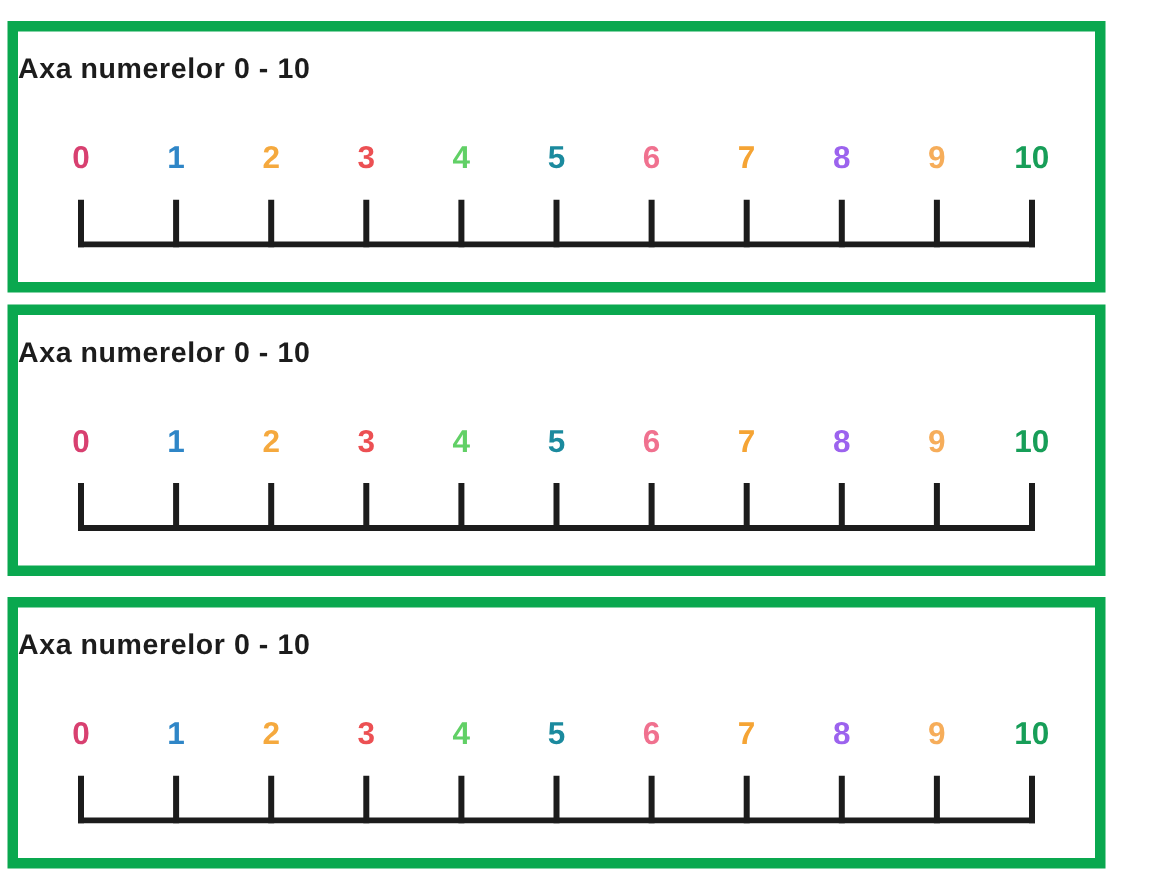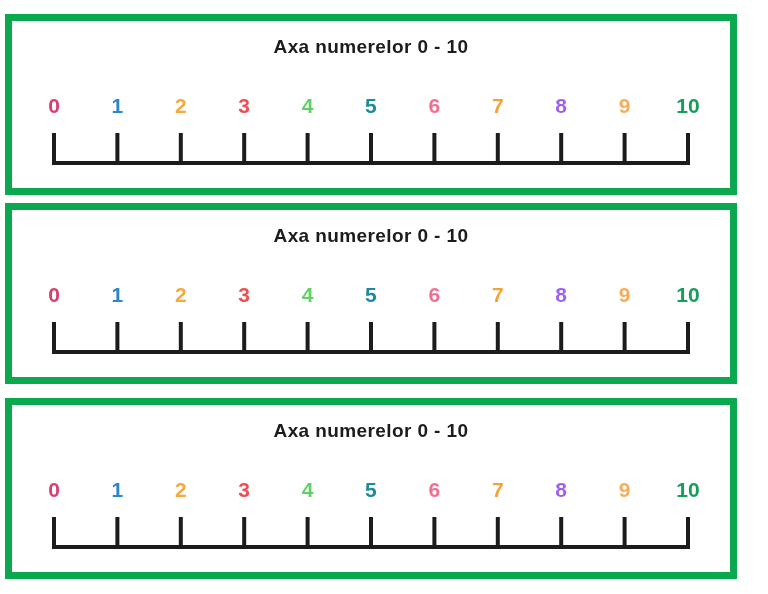--- a/index.html
+++ b/index.html
@@ -24,21 +24,20 @@
   }
   .card.first  { margin-top: 14px; }
   .card.second { margin-top: 8px;  }
   .card.third  { margin-top: 14px; }
 
   .card-title {
     position: absolute;
     top: 15px;
     left: 0;
     right: 0;
-    text-align: center;
     font-size: 19px;
     font-weight: 700;
     letter-spacing: 0.4px;
     color: var(--title-color, #1c1c1c);
   }
   .numbers-row {
     position: absolute;
     top: 72px;
     left: 50%;
     transform: translateX(-50%);

